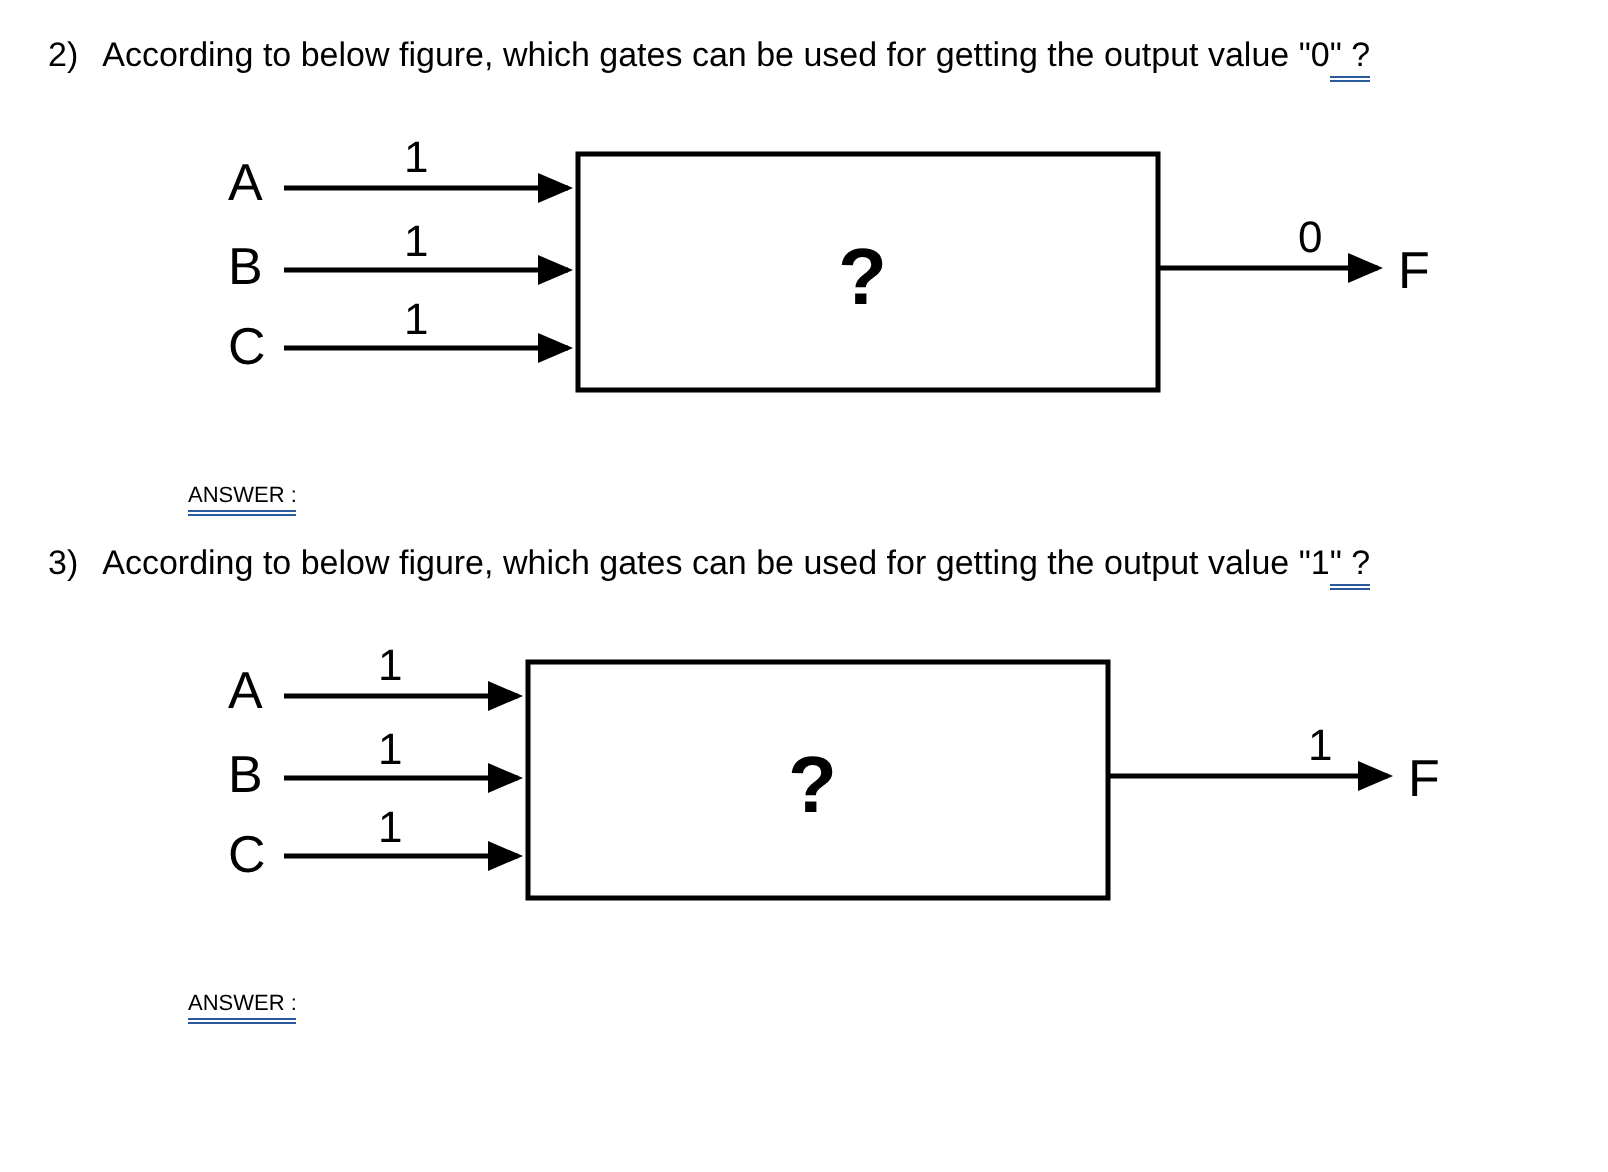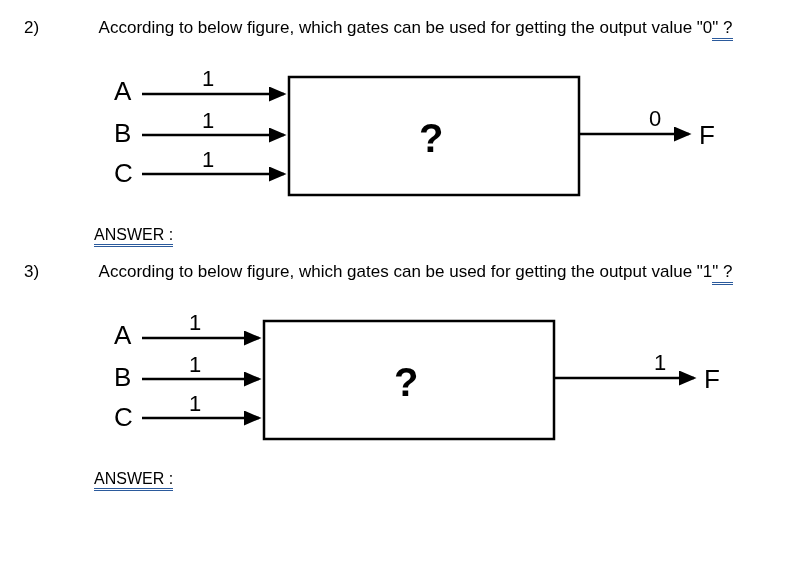--- a/index.html
+++ b/index.html
@@ -19,35 +19,34 @@
       align-items: baseline;
       font-size: 17px;
       font-weight: 400;
       margin-bottom: 14px;
     }
     .q-num {
       margin-right: 12px;
     }
     .q-text {
       flex: 1;
-      text-align: center;
     }
     .dbl-underline {
       border-bottom: 3px double #2b5a9c;
       padding-bottom: 1px;
     }
     .diagram-area {
       position: relative;
       height: 170px;
       margin-left: 70px;
     }
     .answer-label {
       margin-left: 70px;
-      font-size: 16px;
-      margin-top: 4px;
+      font-size: 11px;
+      margin-top: 20px;
     }
     .answer-label span {
       border-bottom: 3px double #2b5a9c;
       padding-bottom: 1px;
     }
     svg { display: block; }
     .big-font { font: 26px Arial, sans-serif; }
     .mid-font { font: 22px Arial, sans-serif; }
     .qmark   { font: bold 40px Arial, sans-serif; }
     .line { stroke: #000; stroke-width: 2.5; fill: none; }

